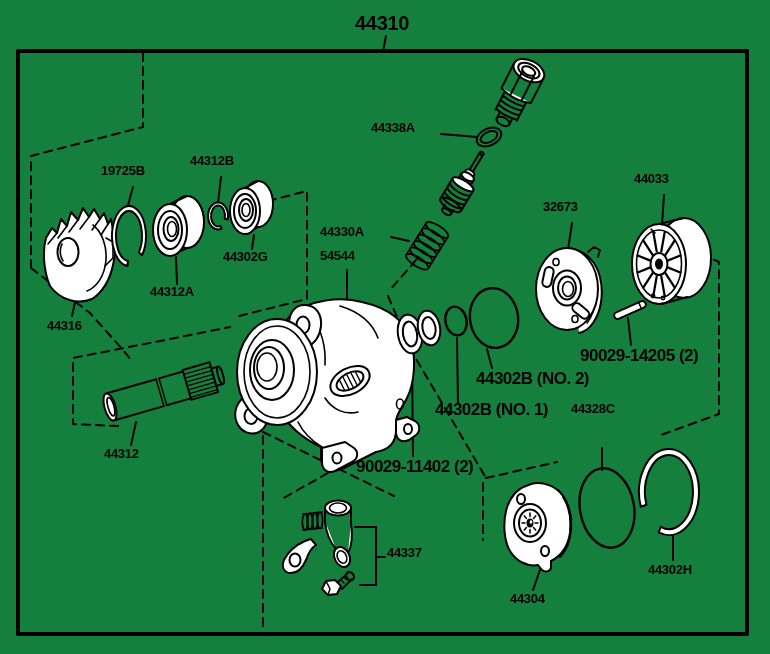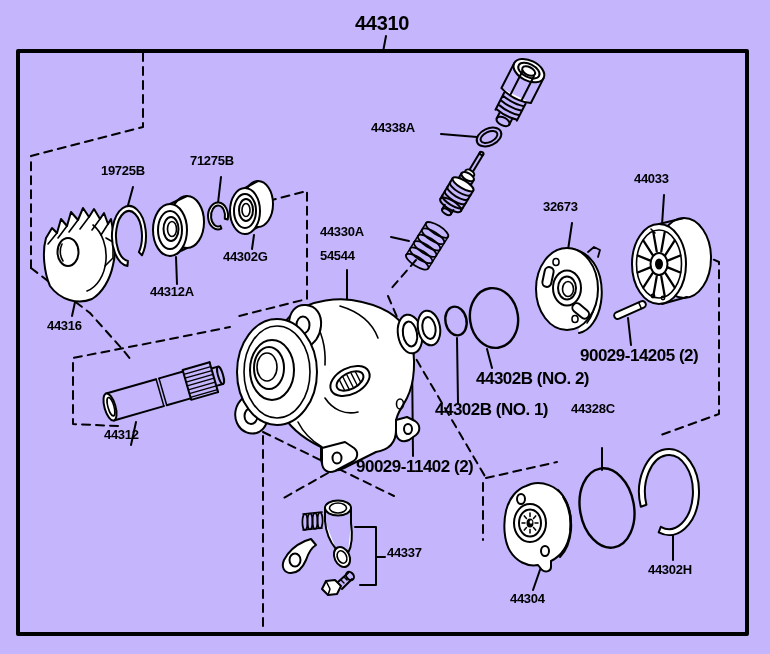--- a/index.html
+++ b/index.html
@@ -1,16 +1,16 @@
 <!DOCTYPE html>
 <html><head>
 <meta charset="utf-8">
 <style>
   html,body{margin:0;padding:0;background:#fff;}
-  #stage{position:relative;width:770px;height:654px;background:#c4b5fd;overflow:hidden;
+  #stage{position:relative;width:770px;height:654px;background:#15803d;overflow:hidden;
          font-family:"Liberation Sans",sans-serif;}
   #art{position:absolute;left:0;top:0;}
   .lbl{position:absolute;font-weight:bold;font-size:13px;letter-spacing:-0.3px;
        color:#000;white-space:nowrap;line-height:1;}
   .lbl.sm{font-size:17px;letter-spacing:-0.5px;}
   .lbl.ttl{font-size:20px;}
 </style>
 </head>
 <body>
 
@@ -269,30 +269,30 @@
   </g>
 
   <ellipse cx="607" cy="508" rx="27" ry="40" transform="rotate(-10 607 508)" stroke-width="2.4"></ellipse>
 
   <path d="M640.8,506.7 A30,43 0 1 1 658.7,532.4 L660.8,526.8 A24,37 0 1 0 646.4,504.7 Z" fill="#fff"></path>
 </svg>
 
   <div class="lbl ttl" style="left:355px;top:13px">44310</div>
   <div class="lbl" style="left:371px;top:121px">44338A</div>
   <div class="lbl" style="left:101px;top:164px">19725B</div>
-  <div class="lbl" style="left:190px;top:154px">71275B</div>
+  <div class="lbl" style="left:190px;top:154px">44312B</div>
   <div class="lbl" style="left:223px;top:250px">44302G</div>
   <div class="lbl" style="left:150px;top:285px">44312A</div>
   <div class="lbl" style="left:47px;top:319px">44316</div>
   <div class="lbl" style="left:320px;top:225px">44330A</div>
   <div class="lbl" style="left:320px;top:249px">54544</div>
   <div class="lbl" style="left:543px;top:200px">32673</div>
   <div class="lbl" style="left:634px;top:172px">44033</div>
   <div class="lbl sm" style="left:580px;top:347px">90029-14205 (2)</div>
   <div class="lbl sm" style="left:476px;top:370px">44302B (NO. 2)</div>
   <div class="lbl sm" style="left:435px;top:401px">44302B (NO. 1)</div>
   <div class="lbl sm" style="left:356px;top:458px">90029-11402 (2)</div>
   <div class="lbl" style="left:571px;top:402px">44328C</div>
   <div class="lbl" style="left:648px;top:563px">44302H</div>
   <div class="lbl" style="left:510px;top:592px">44304</div>
   <div class="lbl" style="left:387px;top:546px">44337</div>
-  <div class="lbl" style="left:104px;top:428px">44312</div>
+  <div class="lbl" style="left:104px;top:447px">44312</div>
 </div>
 
 </body></html>

